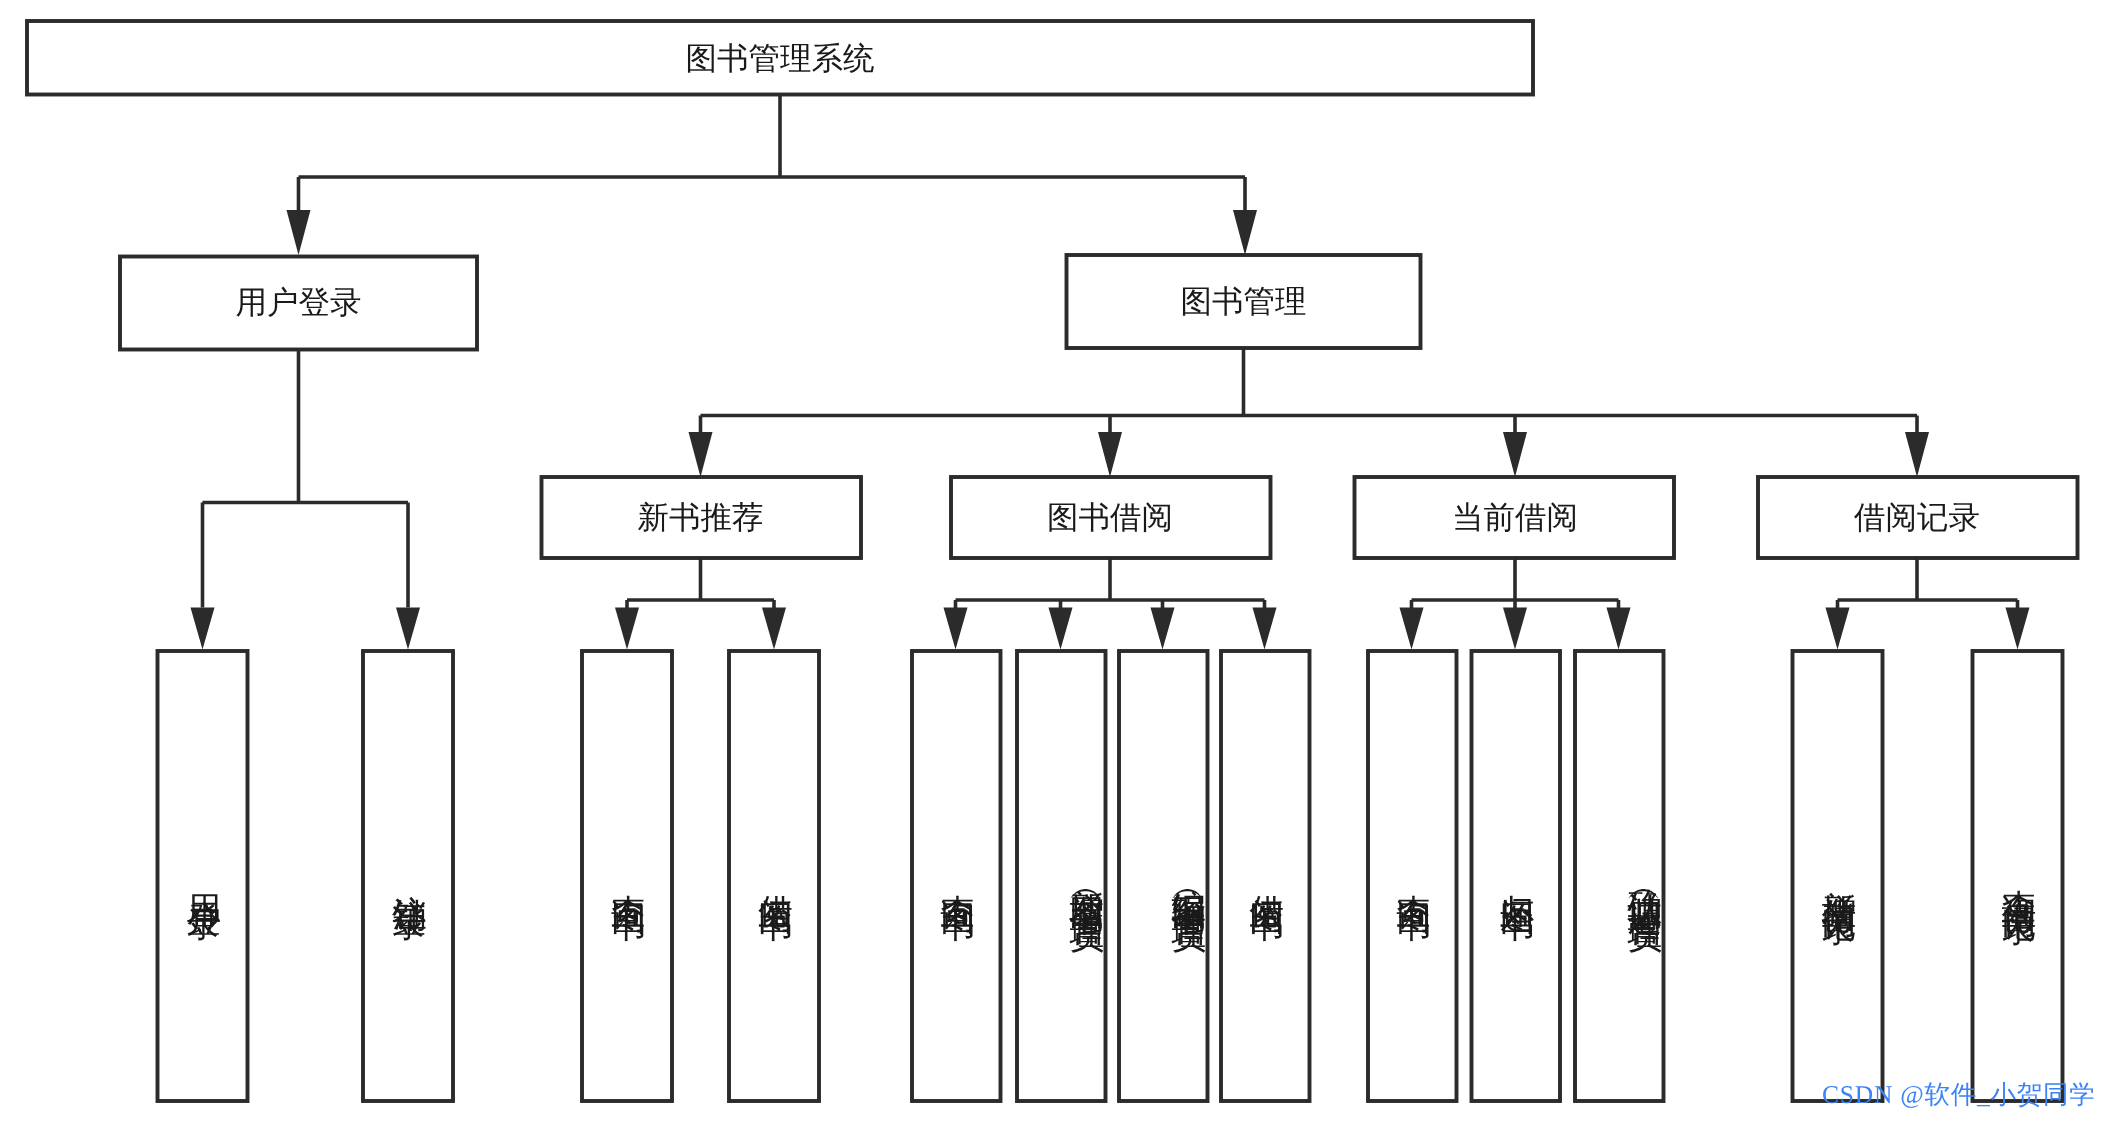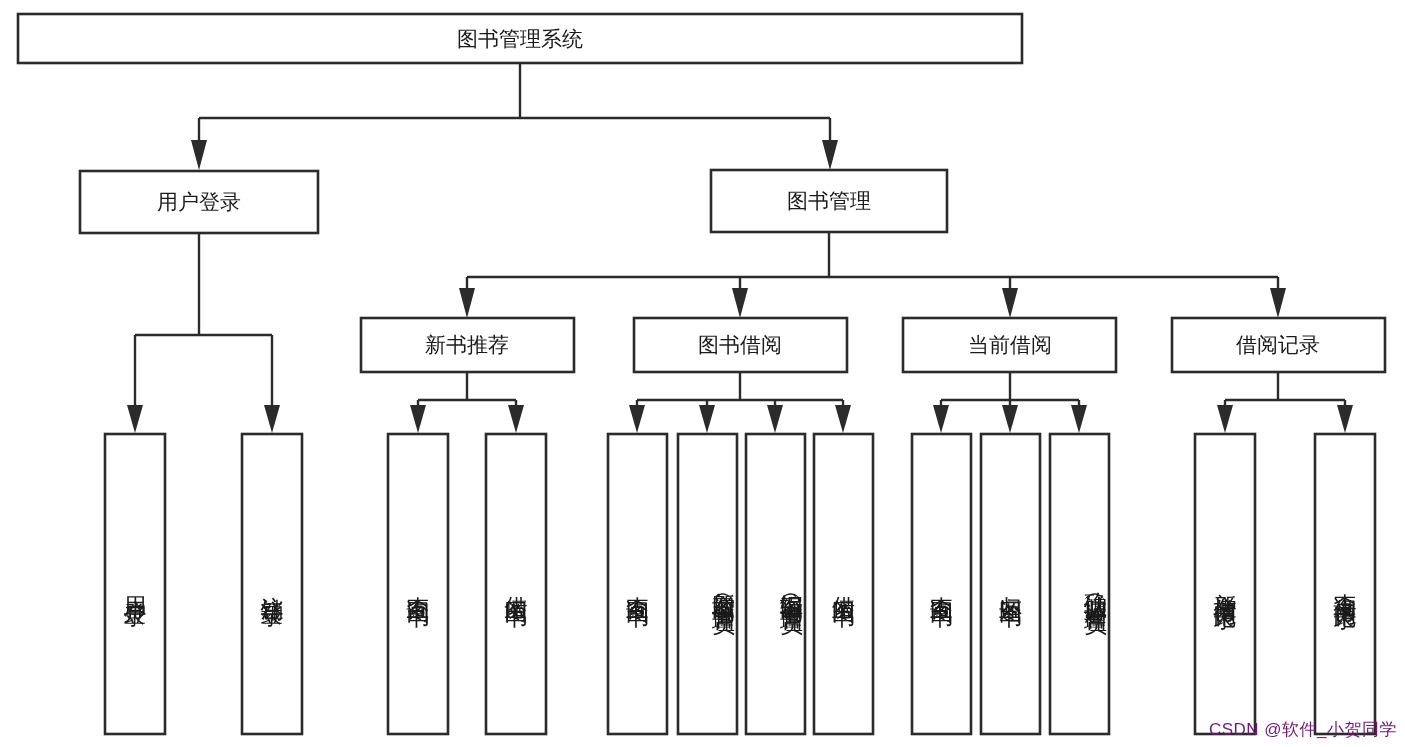--- a/index.html
+++ b/index.html
@@ -58,23 +58,23 @@
     letter-spacing: 3px;
     color: #1a1a1a;
     text-align: center;
     white-space: nowrap;
     pointer-events: none;
   }
   .watermark {
     position: absolute;
     right: 8px;
     bottom: 6px;
-    font-family: Liberation Sans, sans-serif;
+    font-family: Liberation Serif, serif;
     font-size: 17px;
-    color: #701a75;
+    color: #3b82f6;
     letter-spacing: 0.5px;
     white-space: nowrap;
   }
 </style>
 </head>
 <body>
 
 <div id="diagram-root">
 
   <svg class="flowchart" viewBox="0 0 1405 747">

